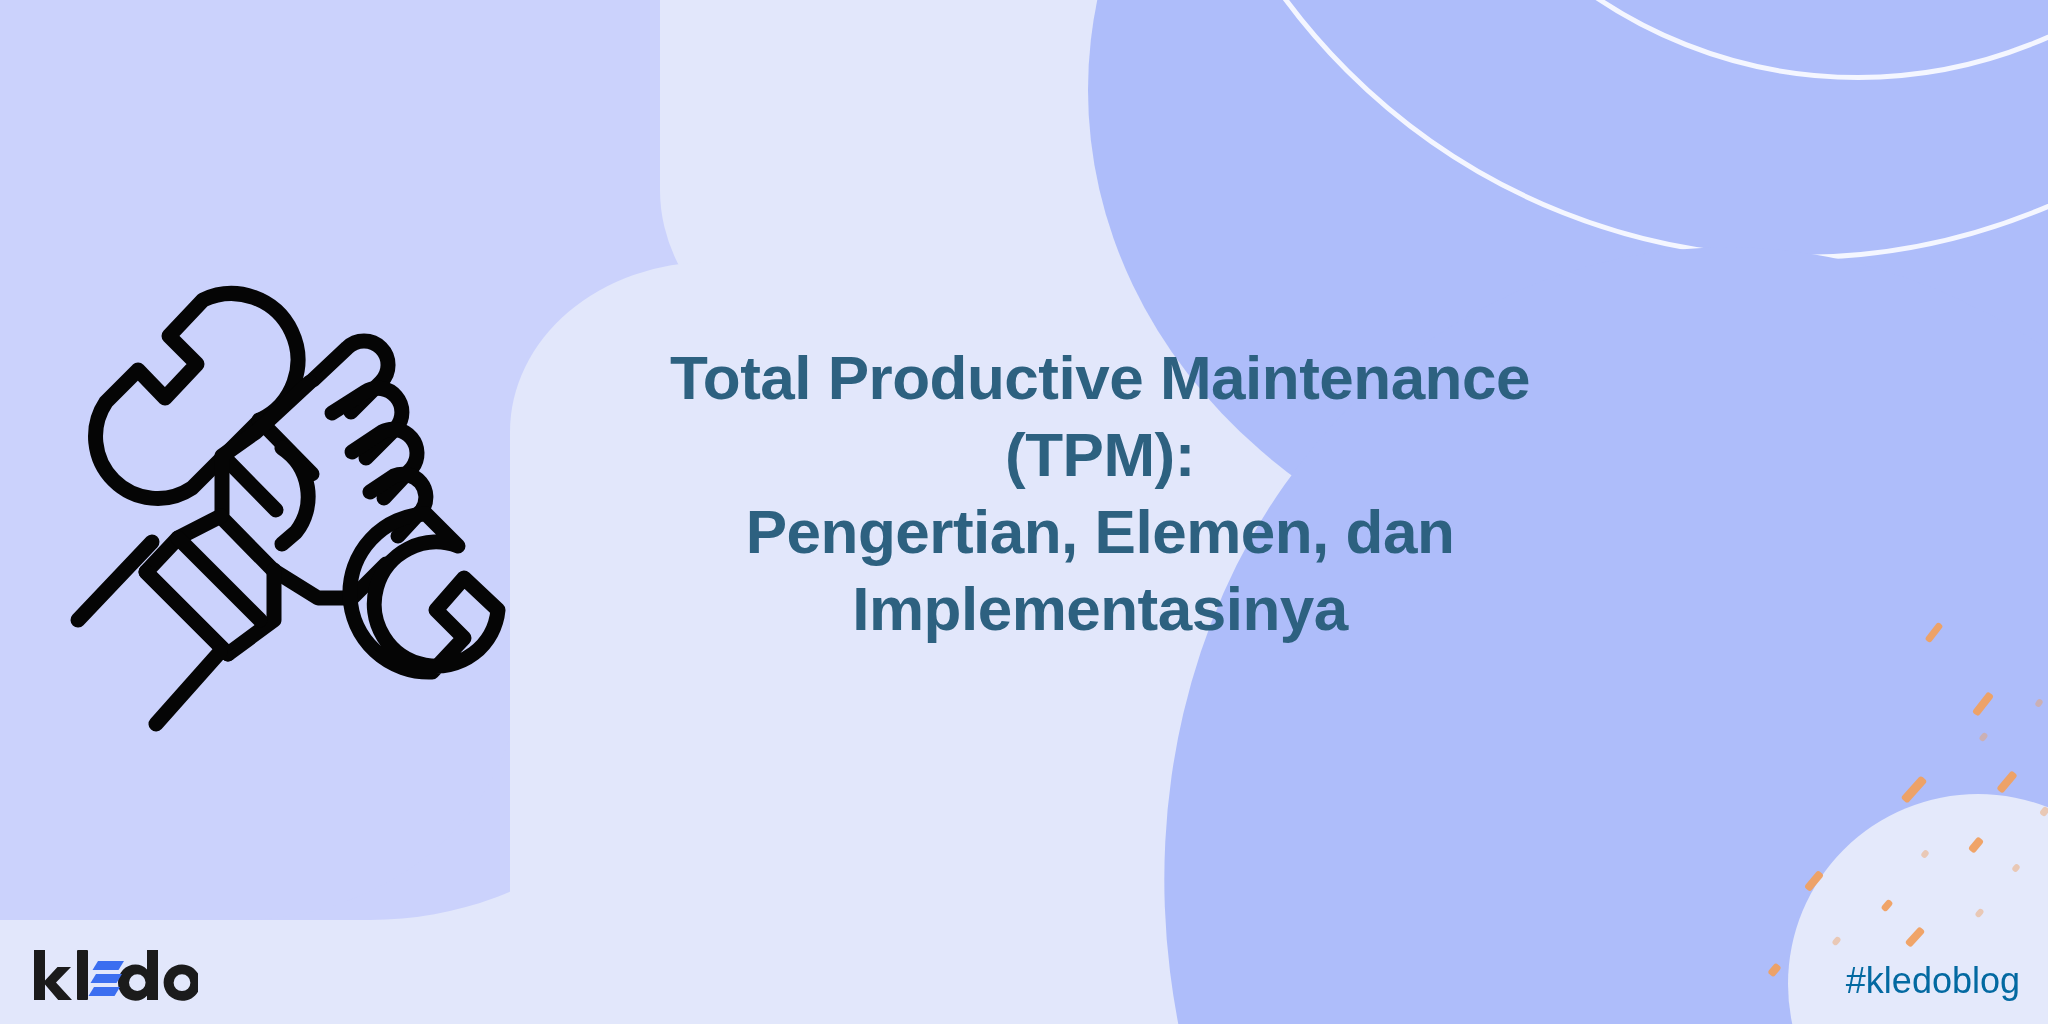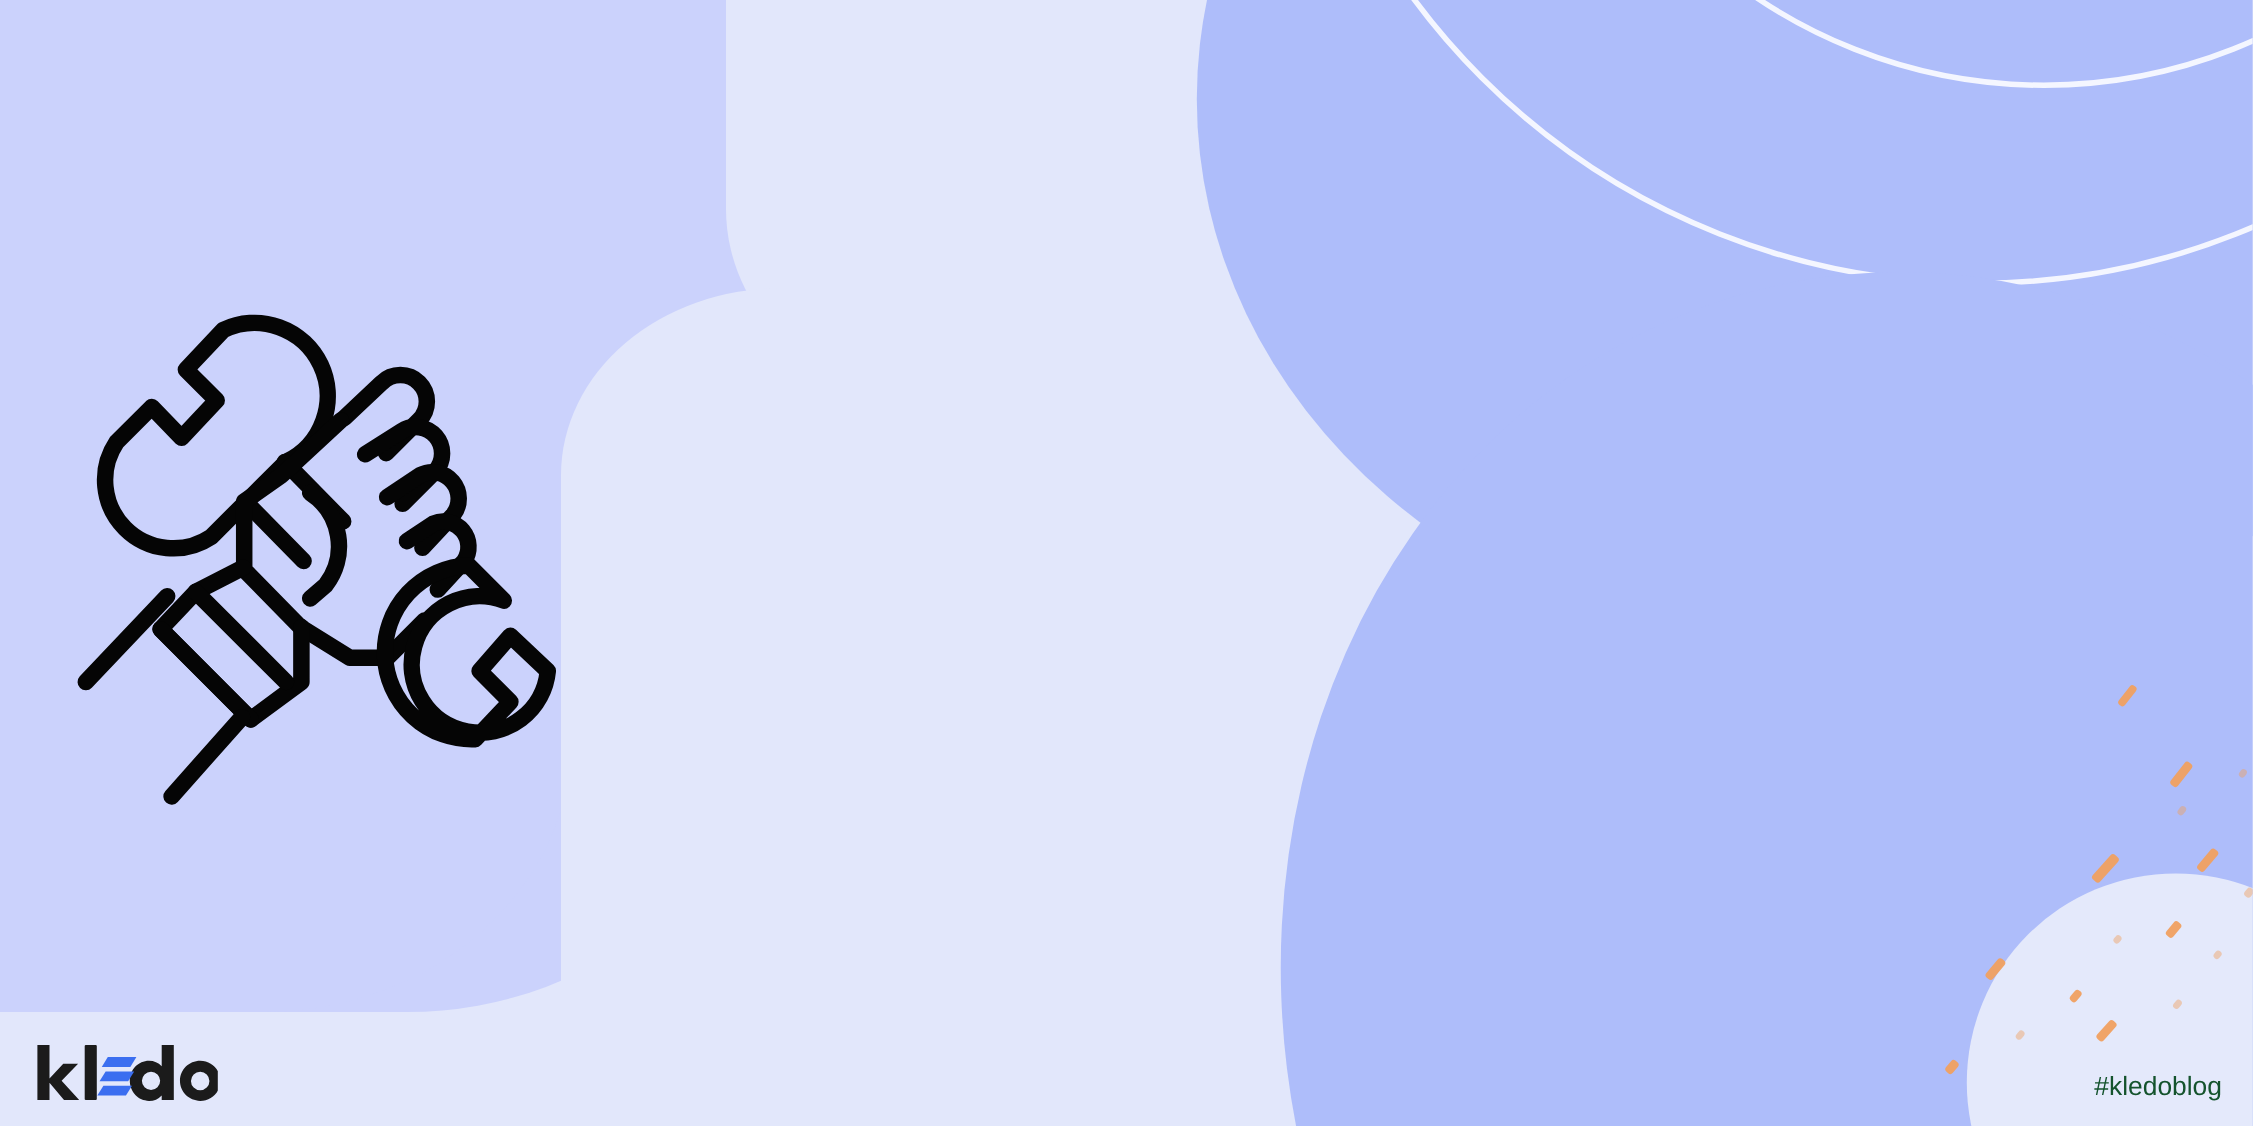--- a/index.html
+++ b/index.html
@@ -142,22 +142,22 @@
     display: flex;
     align-items: center;
     height: 54px;
   }
   #brand-logo svg { display: block; }
 
   #hashtag {
     position: absolute;
     right: 28px;
     bottom: 22px;
-    color: #14532d;
-    font-size: 24px;
+    color: #0369a1;
+    font-size: 36px;
     font-weight: normal;
     letter-spacing: 0px;
     font-family: "Liberation Sans", sans-serif;
   }
 </style>
 </head>
 <body>
 
 <div id="canvas">
 
@@ -236,20 +236,27 @@
       <g>
 
         <path d="M366 234 L398 266
                  A62 62 0 1 0 438 330
                  L404 298 L376 330 L404 358 L372 392
                  A62 62 0 0 1 366 234 Z"></path>
       </g>
     </svg>
   </div>
 
+  <div id="title-block">
+    <h1 id="headline">
+      <span>Total Productive Maintenance (TPM):</span><br>
+      <span>Pengertian, Elemen, dan</span><br>
+      <span>Implementasinya</span>
+    </h1>
+  </div>
 
   <div id="brand-logo" aria-label="kledo">
     <svg width="168" height="54" viewBox="0 0 168 54" xmlns="http://www.w3.org/2000/svg">
       <g fill="#1b1b1b">
 
         <path d="M4 2 h11 v30.5 l12.5 -13.5 h13.5 l-15 15.6 L42 52 H28.2 L15 36.4 V52 H4 Z"></path>
 
         <rect x="47" y="2" width="11" height="50" rx="1"></rect>
 
         <path d="M117 2 h11 v50 h-11 v-4.2 a15.8 15.8 0 0 1 -11.6 5 c-9.6 0 -17.4 -8 -17.4 -18.2

